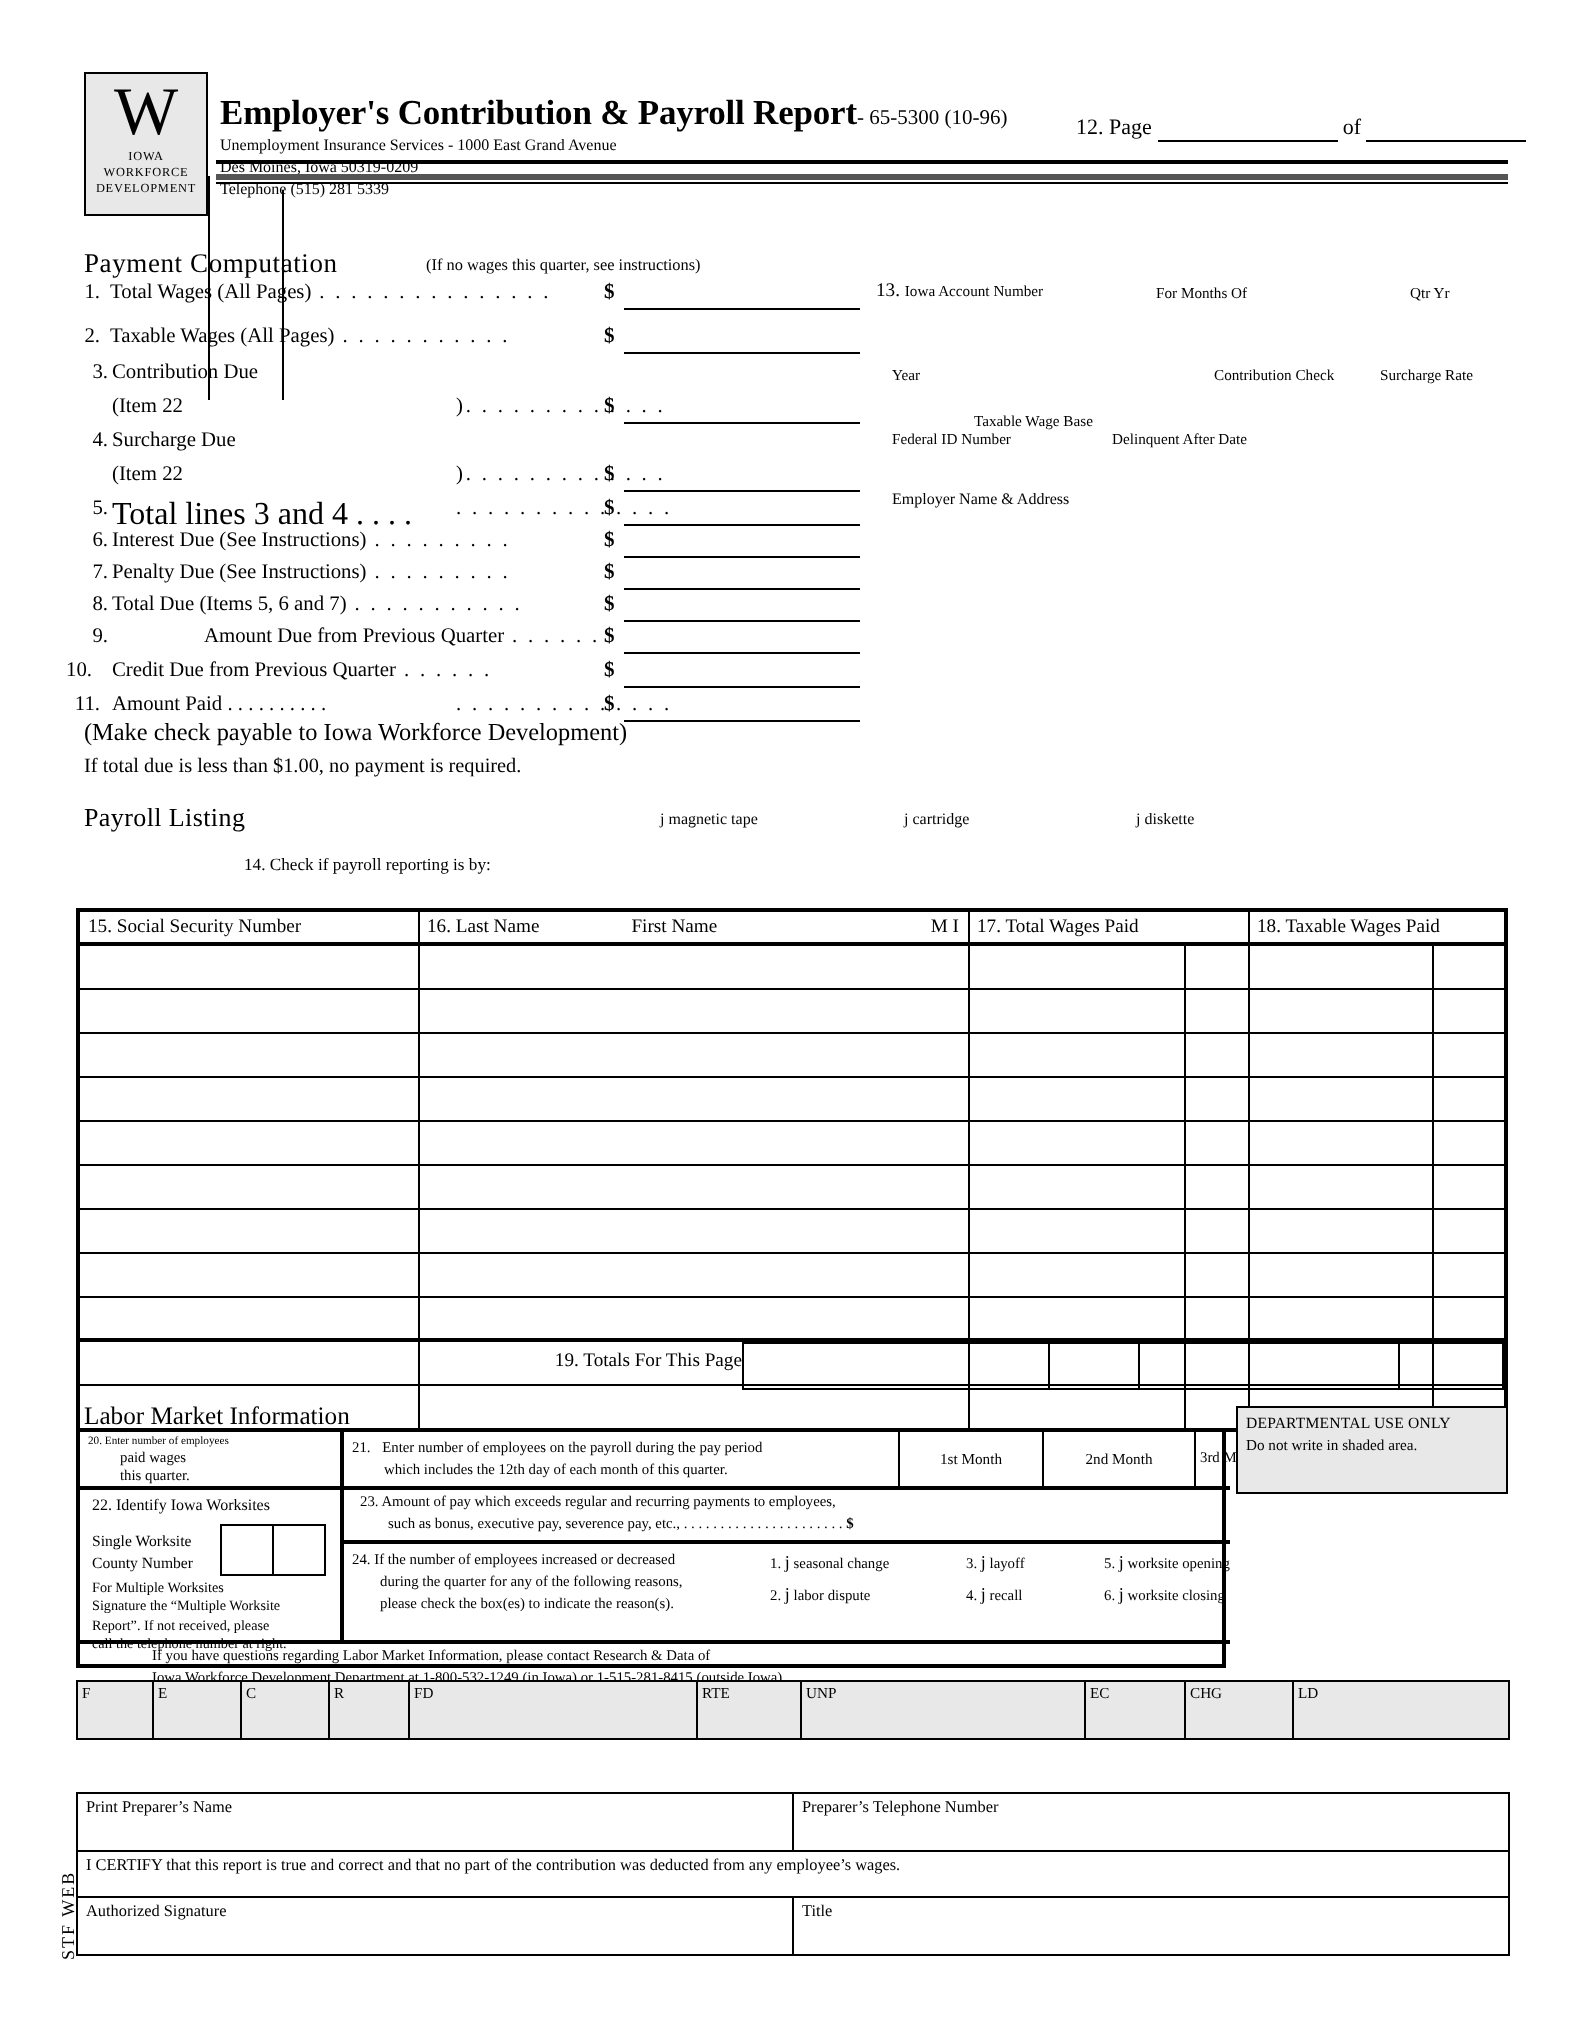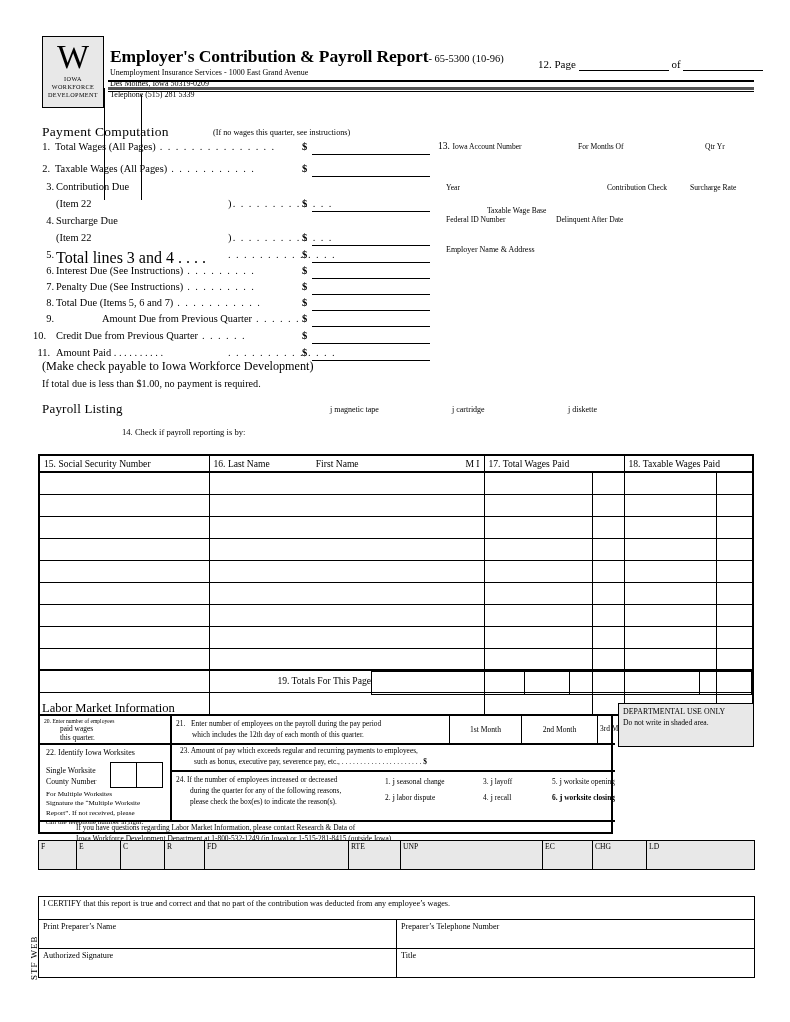--- a/index.html
+++ b/index.html
@@ -482,21 +482,21 @@
     <div class="lm-cell" style="left:443px;top:76px;width:75px;">
       <span>4.</span>
       <span class="ckbox" style="font-size:9px;">j</span>
       <span>recall</span>
     </div>
     <div class="lm-cell" style="left:512px;top:60px;width:90px;">
       <span>5.</span>
       <span class="ckbox" style="font-size:9px;">j</span>
       <span>worksite opening</span>
     </div>
-    <div class="lm-cell" style="left:512px;top:76px;width:90px;font-weight:bold;">
+    <div class="lm-cell" style="left:512px;top:76px;width:90px;">
       <span>6.</span>
       <span class="ckbox" style="font-size:9px;">j</span>
       <span>worksite closing</span>
     </div>
 
     <div class="lm-cell" style="left:36px;top:106px;width:530px;line-height:11px;">
       <div>If you have questions regarding Labor Market Information, please contact Research &amp; Data of</div>
       <div>Iowa Workforce Development Department at 1-800-532-1249 (in Iowa) or 1-515-281-8415 (outside Iowa).</div>
     </div>
   </div>
@@ -539,25 +539,25 @@
 
 
   <div class="abs" id="cert-box">
     <table>
       <colgroup>
           <col style="width:358px">
           <col style="width:358px">
         </colgroup>
       <tbody>
         <tr>
-          <td class="certline" colspan="2">I CERTIFY that this report is true and correct and that no part of the contribution was deducted from any employee’s wages.</td>
+          <td class="fld lft">Print Preparer’s Name</td>
+          <td class="fld rgt">Preparer’s Telephone Number</td>
         </tr>
         <tr>
-          <td class="fld lft">Print Preparer’s Name</td>
-          <td class="fld rgt">Preparer’s Telephone Number</td>
+          <td class="certline" colspan="2">I CERTIFY that this report is true and correct and that no part of the contribution was deducted from any employee’s wages.</td>
         </tr>
         <tr>
           <td class="fld lft">Authorized Signature</td>
           <td class="fld rgt">Title</td>
         </tr>
       </tbody>
     </table>
   </div>
 
   <div class="abs" id="stfweb">STF WEB</div>

